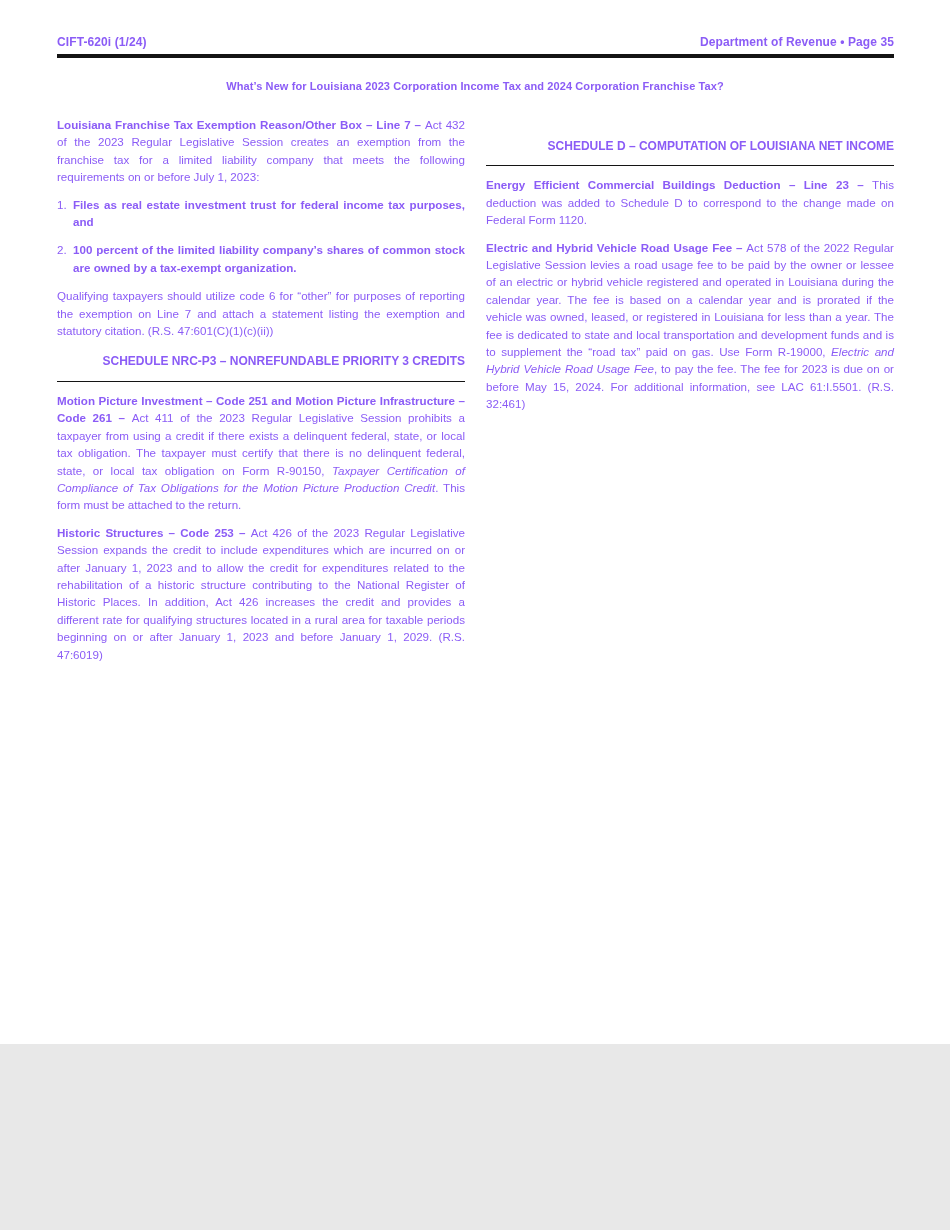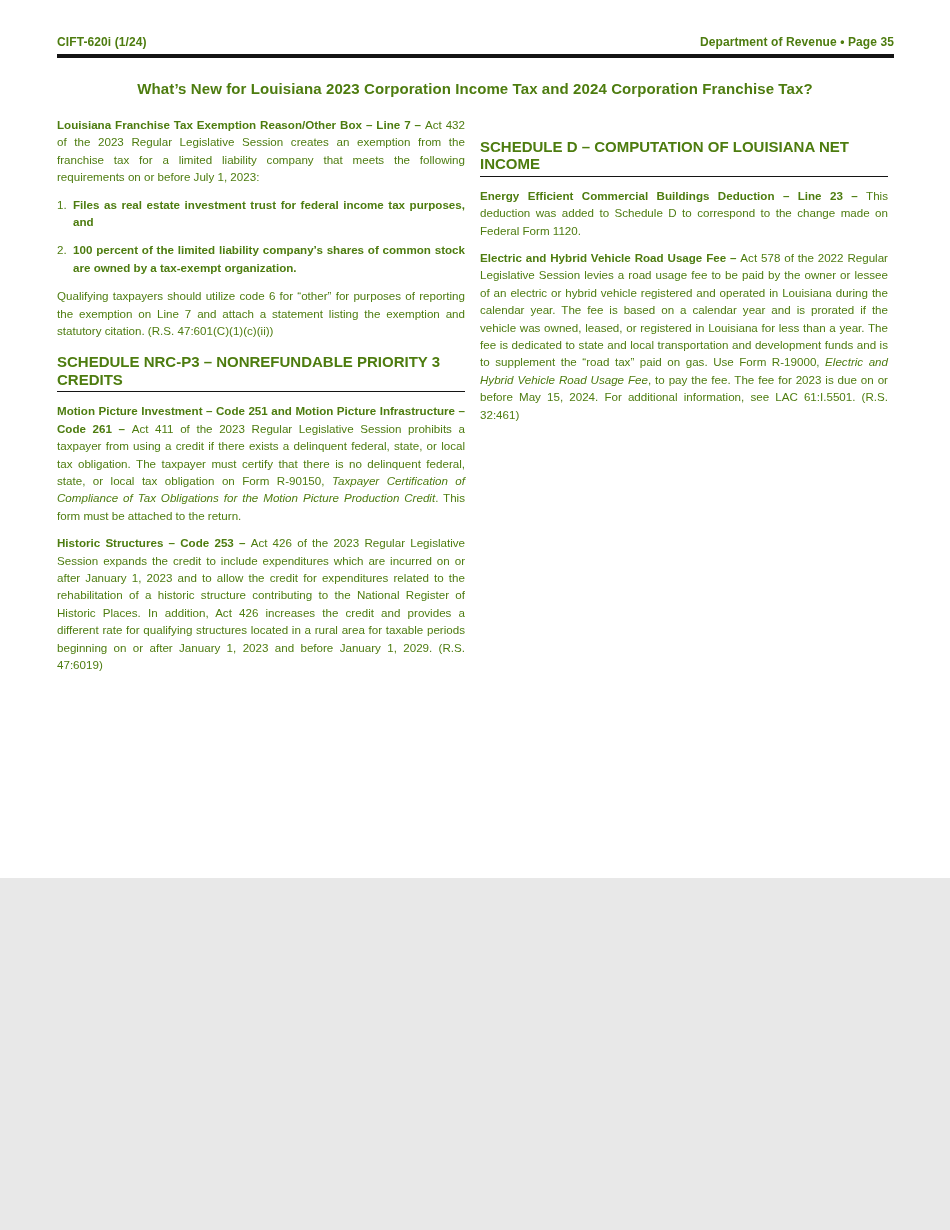--- a/index.html
+++ b/index.html
@@ -1,24 +1,24 @@
 <!DOCTYPE html>
 <html><head>
 <meta charset="utf-8">
 <style>
   * { box-sizing: border-box; }
   html, body { margin: 0; padding: 0; background: #e8e8e8; }
   .page {
     position: relative;
     width: 950px;
-    height: 878px;
+    height: 1044px;
     margin: 0 auto;
     background: #ffffff;
     font-family: "Liberation Sans", "DejaVu Sans", sans-serif;
-    color: #4d7c0f;
+    color: #8b5cf6;
     overflow: hidden;
   }
   .page-header {
     position: absolute;
     top: 35px;
     left: 57px;
     width: 837px;
     display: flex;
     justify-content: space-between;
     align-items: baseline;
@@ -33,48 +33,48 @@
     width: 837px;
     height: 4px;
     background: #141414;
   }
   .page-title {
     position: absolute;
     top: 80px;
     left: 0;
     width: 100%;
     text-align: center;
-    font-size: 15px;
+    font-size: 11px;
     font-weight: bold;
     letter-spacing: 0.1px;
   }
   .columns {
     position: absolute;
     top: 116px;
     left: 57px;
     width: 837px;
     display: flex;
-    gap: 15px;
+    gap: 21px;
   }
   .col {
     width: 408px;
     flex: none;
     font-size: 11.6px;
     line-height: 17.4px;
     text-align: justify;
   }
   .col p { margin: 0 0 10px 0; }
   .lead { font-weight: bold; }
   .ital { font-style: italic; }
   .section-heading {
     font-weight: bold;
-    font-size: 15px;
-    text-align: left;
+    font-size: 12px;
+    text-align: right;
     border-bottom: 1.6px solid #141414;
-    padding-bottom: 3px;
+    padding-bottom: 10px;
     margin: 14px 0 10px 0;
   }
   .numbered-list { margin: 0 0 2px 0; }
   .list-item {
     display: flex;
     margin: 0 0 11px 0;
   }
   .list-item .num {
     flex: none;
     width: 16px;

